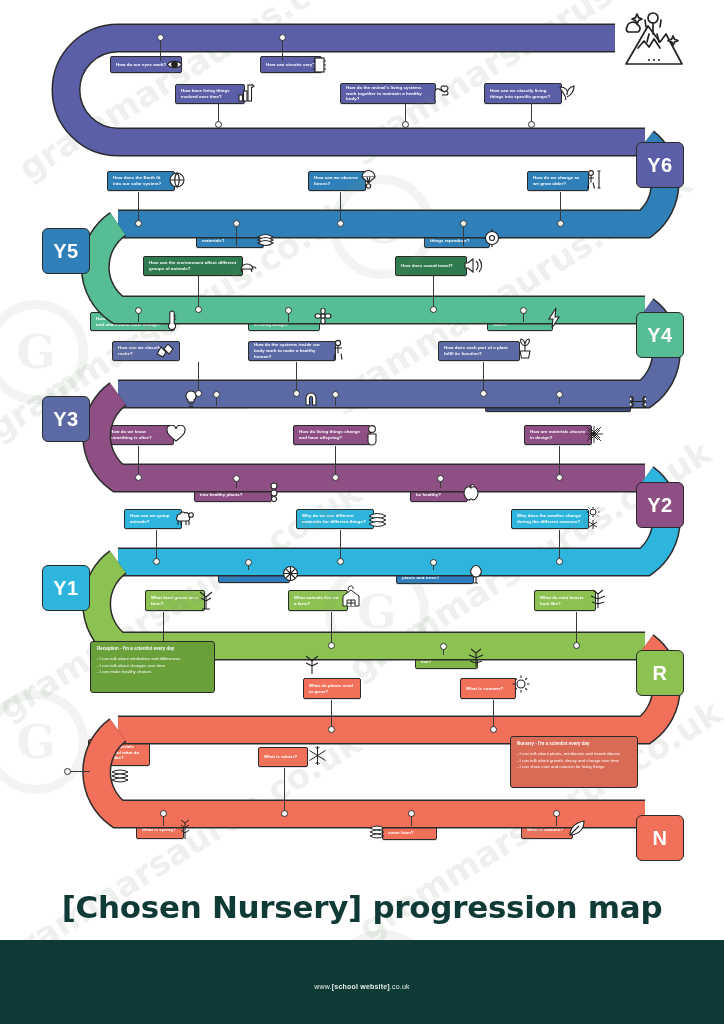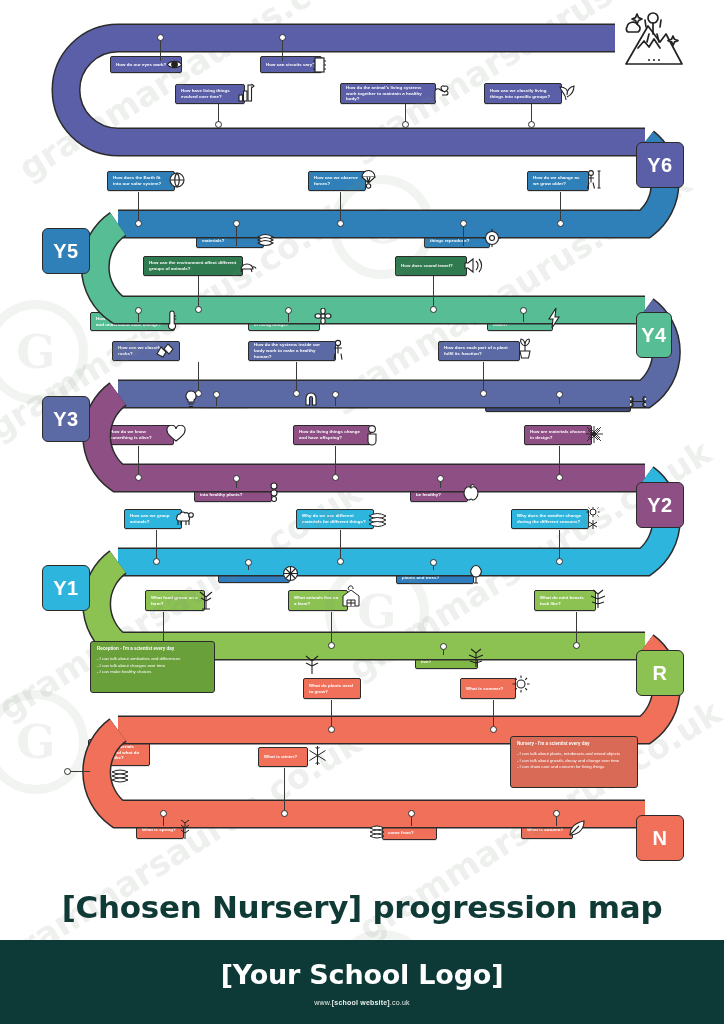--- a/index.html
+++ b/index.html
@@ -124,21 +124,21 @@
       <path d="M 118 730 A 52 52 0 0 0 118 814 L 645 814" stroke="#f0705a" stroke-width="26"></path>
     </g>
   </svg>
 
   <div class="badge" style="left:636px;top:142px;width:48px;height:46px;background:#5b5fa8;">
     <span>Y6</span>
   </div>
   <div class="badge" style="left:42px;top:228px;width:48px;height:46px;background:#2f80b8;">
     <span>Y5</span>
   </div>
-  <div class="badge" style="left:636px;top:312px;width:36px;height:46px;background:#57bd95;">
+  <div class="badge" style="left:636px;top:312px;width:48px;height:46px;background:#57bd95;">
     <span>Y4</span>
   </div>
   <div class="badge" style="left:42px;top:396px;width:48px;height:46px;background:#5b6aa5;">
     <span>Y3</span>
   </div>
   <div class="badge" style="left:636px;top:482px;width:48px;height:46px;background:#8e4f85;text-align:right;">
     <span>Y2</span>
   </div>
   <div class="badge" style="left:42px;top:565px;width:48px;height:46px;background:#2eb5dd;">
     <span>Y1</span>
@@ -776,17 +776,16 @@
     <ul>
       <li>- I can talk about plants, minibeasts and mixed objects</li>
       <li>- I can talk about growth, decay and change over time</li>
       <li>- I can show care and concern for living things</li>
     </ul>
   </div>
 
   <div id="title">[Chosen Nursery] progression map</div>
 
   <div id="footer">
-    <div class="logo">[Your School Logo]</div>
     <div class="url"><span>www.</span><b>[school website]</b><span>.co.uk</span></div>
   </div>
 
 </div>
 
 </body></html>

